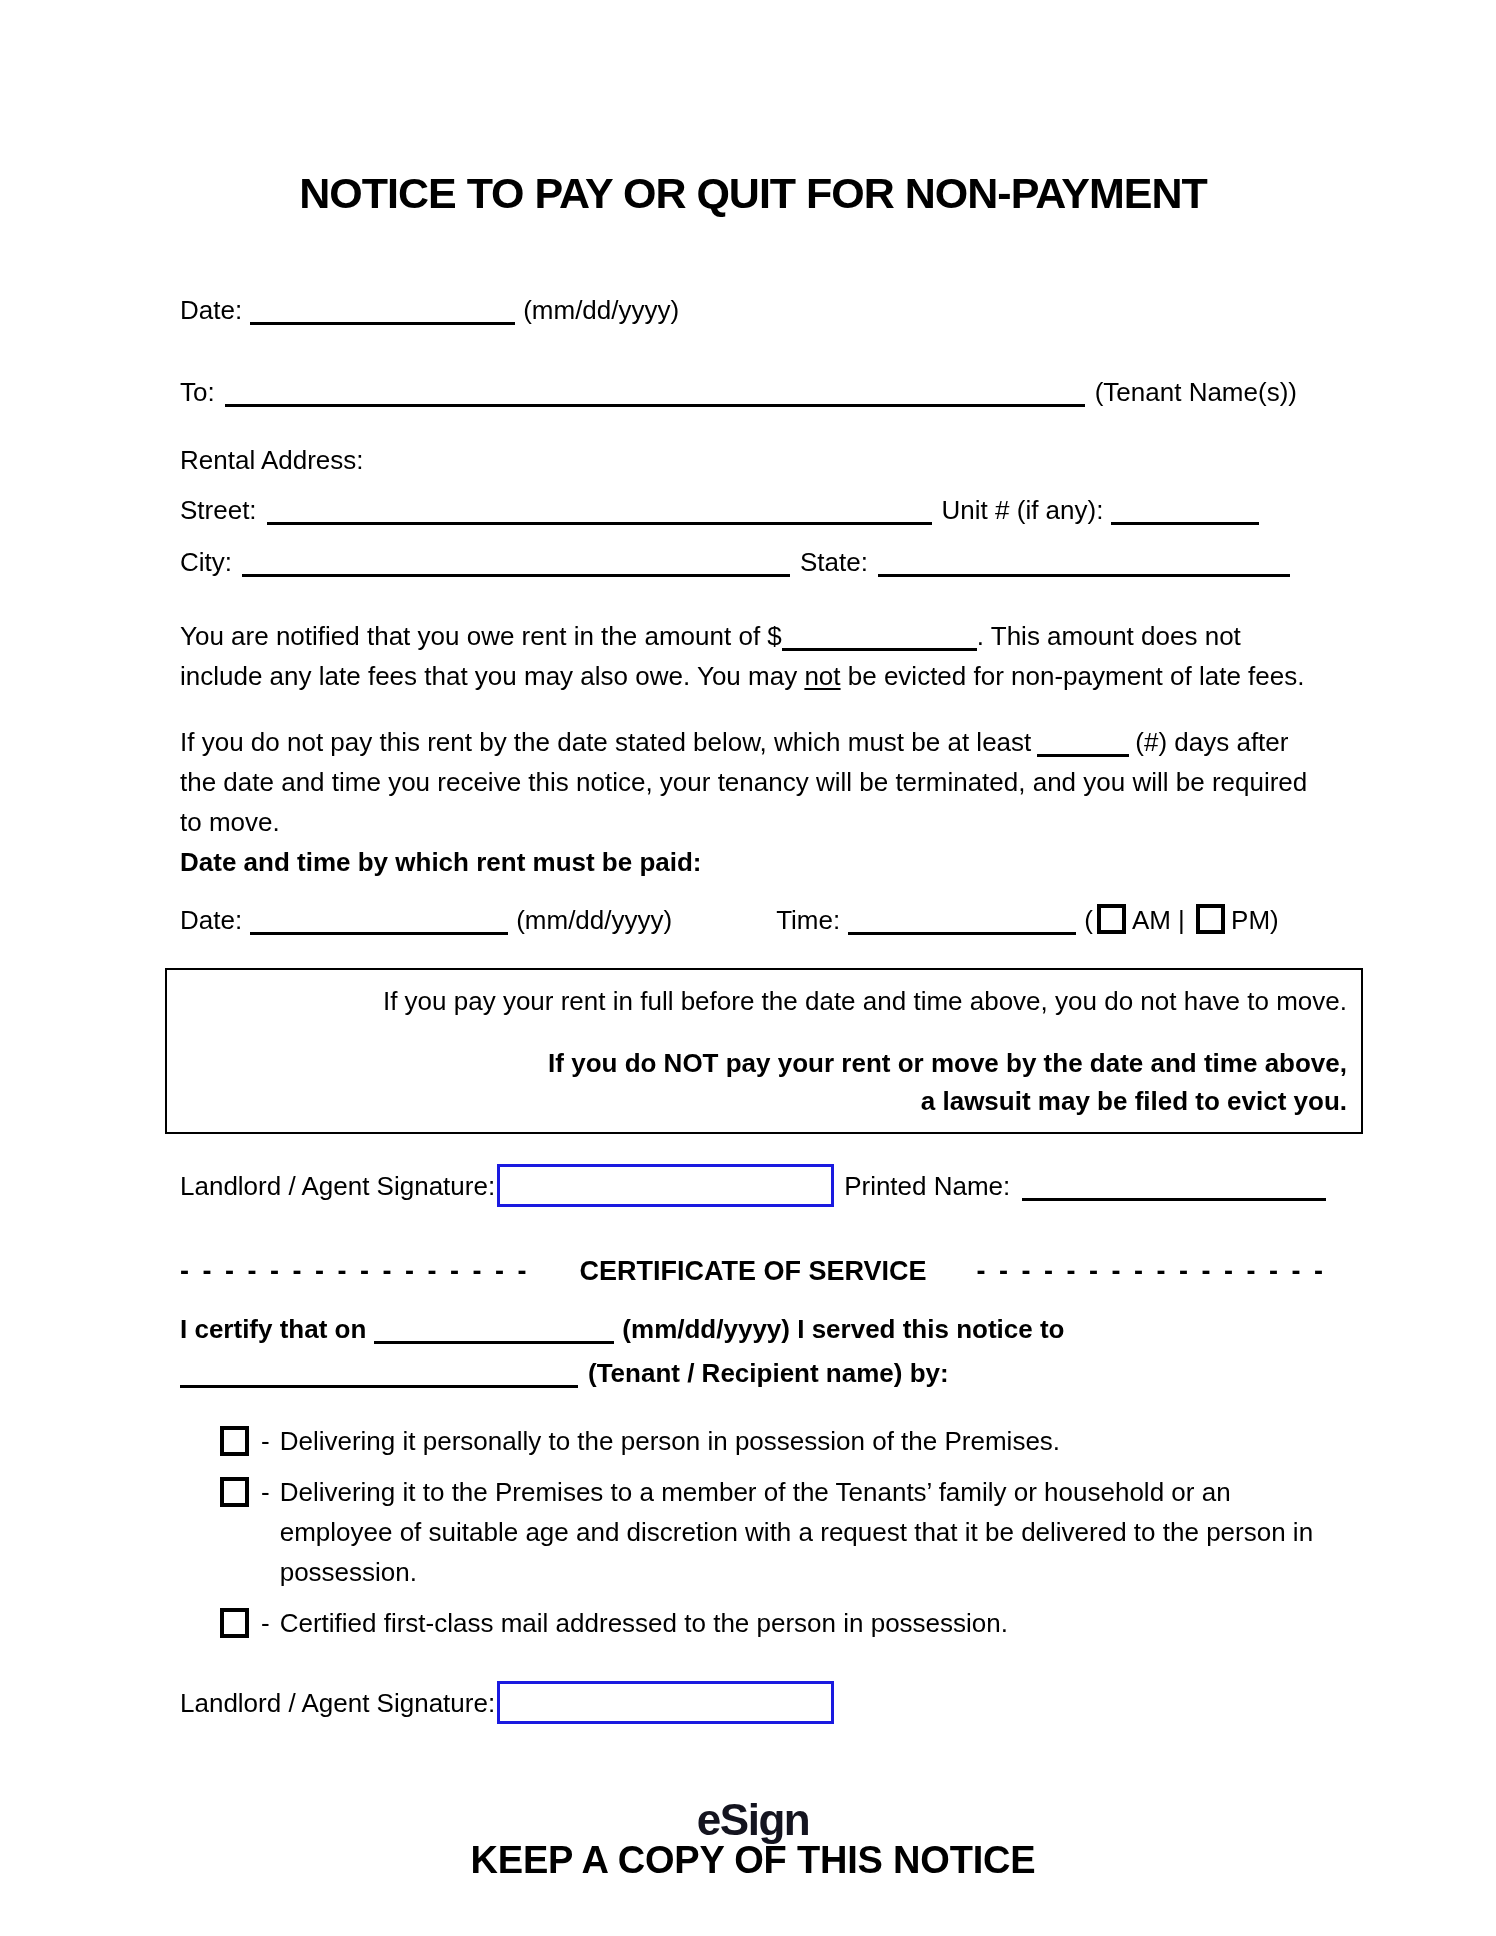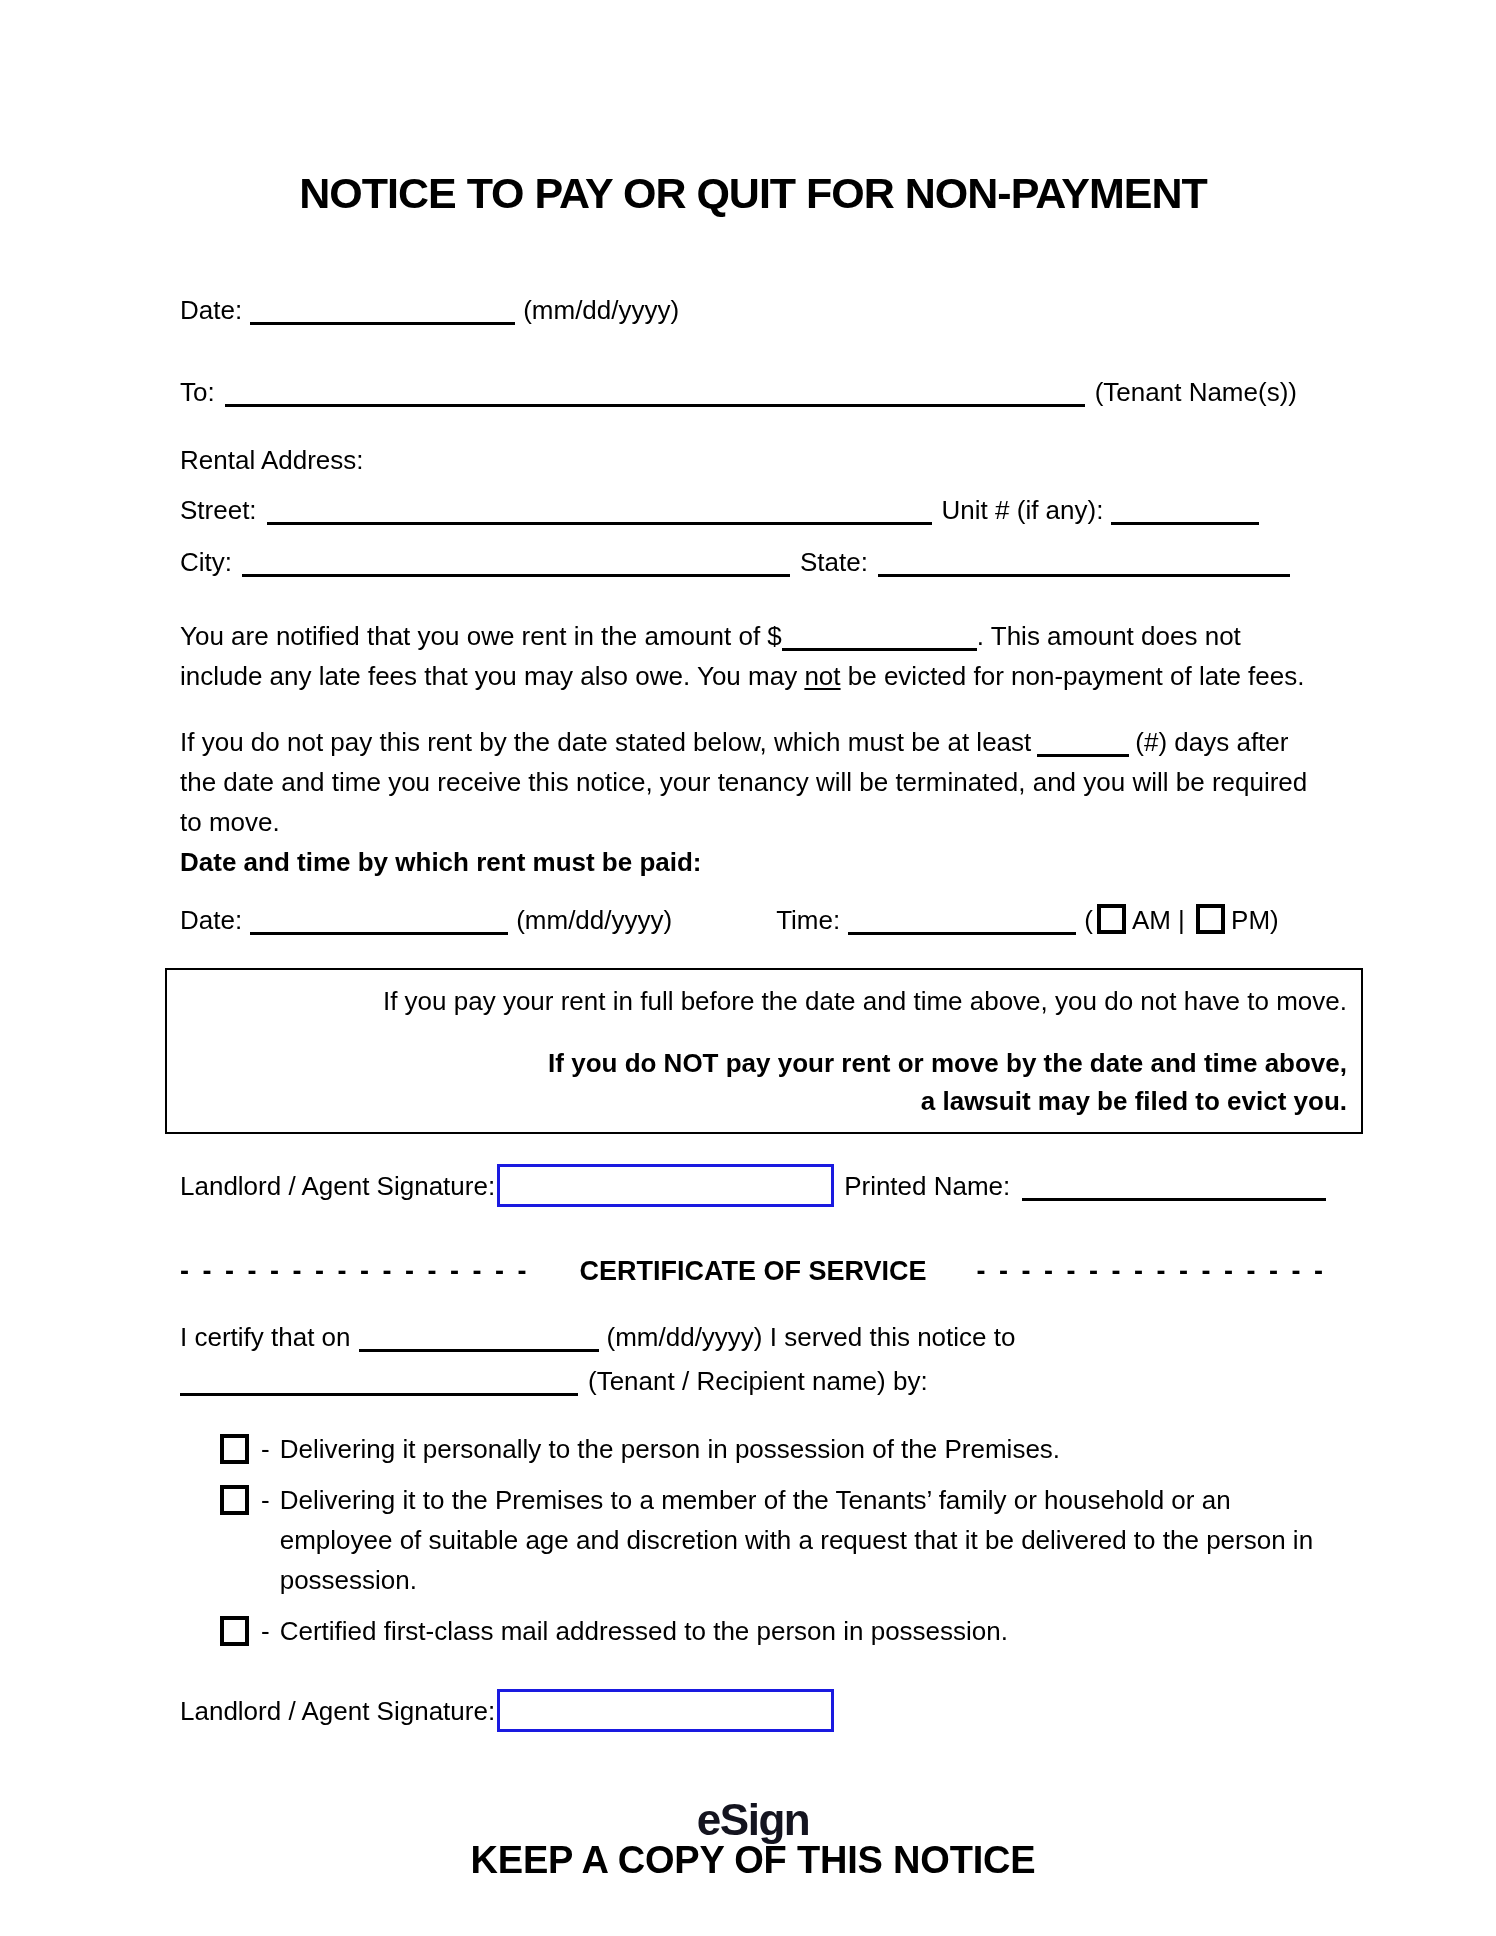--- a/index.html
+++ b/index.html
@@ -84,21 +84,21 @@
   }
   .printed-label { margin-left: 10px; flex: none; }
 
   .cert-head {
     display: flex; align-items: center; justify-content: space-between;
     margin-top: 44px; font-weight: bold;
   }
   .dashes { font-size: 27px; letter-spacing: 3px; white-space: nowrap; }
   .cert-title { font-size: 27px; letter-spacing: 0px; white-space: nowrap; padding: 0 6px; }
 
-  .certify { margin-top: 24px; line-height: 44px; }
+  .certify { margin-top: 16px; line-height: 44px; font-weight: bold; }
 
   .opts { margin-top: 26px; margin-left: 40px; }
   .opt { display: flex; align-items: flex-start; margin-bottom: 11px; }
   .opt .cb { flex: none; margin-top: 5px; }
   .opt .dash { flex: none; margin: 0 10px 0 12px; }
   .opt .txt { flex: 1; }
 
   .sig-row-bottom { display: flex; align-items: center; margin-top: 38px; }
 
   .footer {

